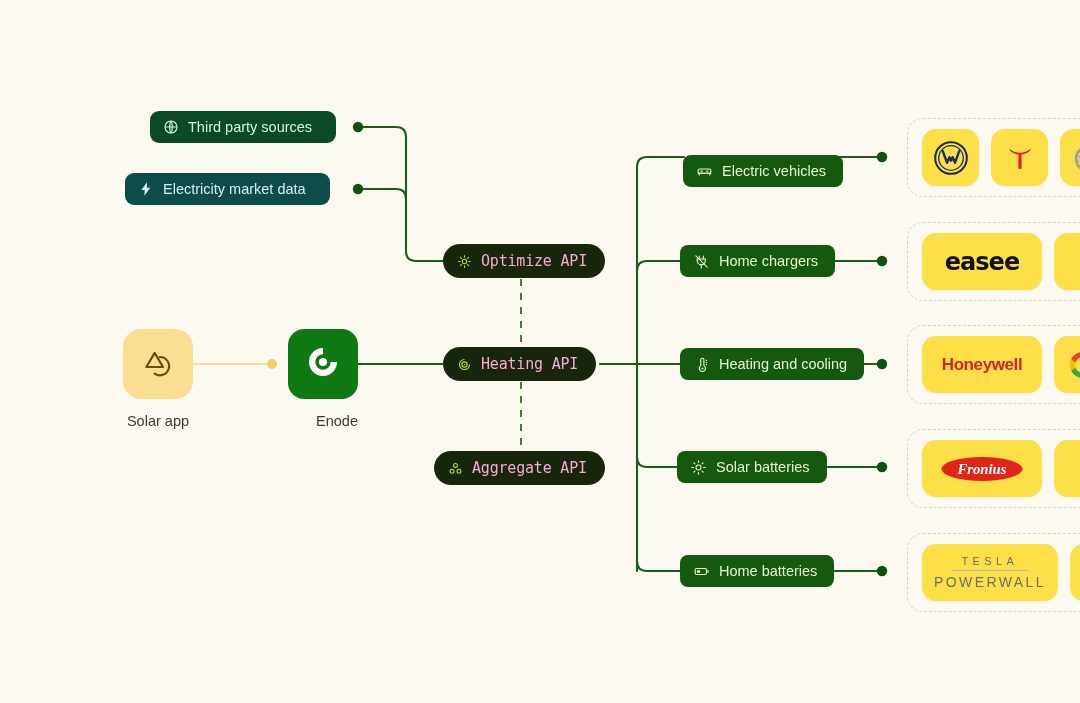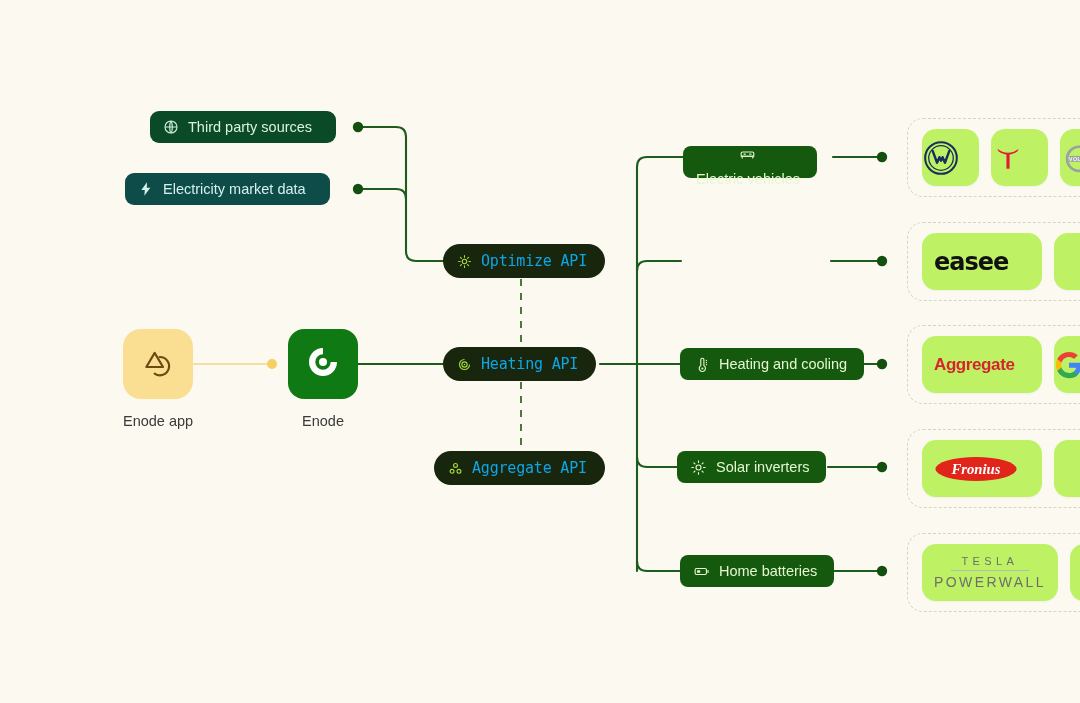--- a/index.html
+++ b/index.html
@@ -35,21 +35,21 @@
   .src-b{background:#0d4c48;}
   .src-b .lbl{color:#d6f0ee;}
 
   
   .api{
     height:34px;padding:0 18px 0 14px;border-radius:17px;
     background:#17260c;
     font-family:"DejaVu Sans Mono","Liberation Mono",monospace;
     font-size:15px;letter-spacing:-.2px;
   }
-  .api .lbl{color:#0ea5e9;}
+  .api .lbl{color:#f9a8d4;}
 
   
   .dev{
     height:32px;padding:0 17px 0 13px;border-radius:8px;
     background:#15590f;
     font-size:14.5px;
   }
   .dev .lbl{color:#e4f7cf;}
 
   
@@ -63,22 +63,22 @@
   .logogroup{
     position:absolute;
     border:1.6px dashed #d9d4c2;
     border-radius:16px;
     box-sizing:border-box;
     display:flex;align-items:center;
     gap:12px;
     padding:0 14px;
   }
   .logocard{
-    width:57px;height:57px;border-radius:14px;background:#bef264;
-    display:flex;align-items:center;
+    width:57px;height:57px;border-radius:14px;background:#fde047;
+    display:flex;align-items:center;justify-content:center;
     flex:0 0 auto;box-shadow:0 1px 2px rgba(0,0,0,.045);
     overflow:hidden;
   }
   .logocard.wide{width:auto;min-width:96px;padding:0 12px;}
   .wordmark{font-weight:bold;line-height:1;white-space:nowrap;}
 </style>
 </head>
 <body>
 
 <div id="stage">
@@ -155,24 +155,24 @@
 
   <div class="appblk" style="left:123px;top:329px;">
     <div class="tile tile-app">
       <span>
         <svg width="40" height="40" viewBox="0 0 48 48" fill="none" stroke="#6d4a10" stroke-width="2.6" stroke-linecap="round" stroke-linejoin="round">
           <path d="M20 13 L30 30 L10 30 Z"></path>
           <path d="M26 18 a11 11 0 1 1 -6 20"></path>
         </svg>
       </span>
     </div>
-    <div class="caption">Enode app</div>
-  </div>
-
-  <div class="appblk" style="left:288px;top:329px;">
+    <div class="caption">Solar app</div>
+  </div>
+
+  <div class="appblk" style="left:288px;top:329px;align-items:flex-end;">
     <div class="tile tile-enode">
       <span>
         <svg width="42" height="42" viewBox="0 0 48 48">
           <path d="M24 8a16 16 0 1 0 16 16h-7.2A8.8 8.8 0 1 1 24 15.2z" fill="#ffffff"></path>
           <circle cx="24" cy="24" r="4.6" fill="#ffffff"></circle>
         </svg>
       </span>
     </div>
     <div class="caption">Enode</div>
   </div>
@@ -202,51 +202,62 @@
     <span class="ico">
       <svg width="15" height="15" viewBox="0 0 24 24" fill="none" stroke="#a8dc3e" stroke-width="1.8">
         <circle cx="12" cy="7" r="3.1"></circle>
           <circle cx="6.5" cy="16.5" r="3.1"></circle>
           <circle cx="17.5" cy="16.5" r="3.1"></circle>
       </svg>
     </span>
     <span class="lbl">Aggregate API</span>
   </div>
 
-  <div class="pill dev" style="left:683px;top:146px;flex-direction:column;">
+  <div class="pill dev" style="left:683px;top:155px;">
     <span class="ico">
       <svg width="17" height="17" viewBox="0 0 24 24" fill="none" stroke="#e4f7cf" stroke-width="1.6" stroke-linecap="round">
         <path d="M3 14.5h18M4.5 14.5v2.6M19.5 14.5v2.6"></path>
         <rect x="3" y="8.4" width="18" height="6.1" rx="2.3"></rect>
         <path d="M7 11.4h2M15 11.4h2"></path>
       </svg>
     </span>
     <span class="lbl">Electric vehicles</span>
   </div>
 
+  <div class="pill dev" style="left:680px;top:245px;">
+    <span class="ico">
+      <svg width="17" height="17" viewBox="0 0 24 24" fill="none" stroke="#e4f7cf" stroke-width="1.6" stroke-linecap="round">
+        <path d="M8.8 4.5v4M14.6 4.5v4"></path>
+        <path d="M6 8.5h11.4v2.6a5.7 5.7 0 0 1-5.7 5.7 5.7 5.7 0 0 1-5.7-5.7z"></path>
+        <path d="M11.7 16.8V21"></path>
+        <path d="M4 4l16 16"></path>
+      </svg>
+    </span>
+    <span class="lbl">Home chargers</span>
+  </div>
 
   <div class="pill dev" style="left:680px;top:348px;">
     <span class="ico">
       <svg width="17" height="17" viewBox="0 0 24 24" fill="none" stroke="#e4f7cf" stroke-width="1.6" stroke-linecap="round">
         <path d="M11 13.6V5.3a2.2 2.2 0 1 1 4.4 0v8.3a4.4 4.4 0 1 1-4.4 0z"></path>
         <circle cx="13.2" cy="17.6" r="1.5" fill="#e4f7cf" stroke="none"></circle>
         <path d="M19 6.2h.01M19 9.2h.01M19 12.2h.01" stroke-width="2"></path>
       </svg>
     </span>
     <span class="lbl">Heating and cooling</span>
   </div>
 
   <div class="pill dev" style="left:677px;top:451px;">
     <span class="ico">
       <svg width="17" height="17" viewBox="0 0 24 24" fill="none" stroke="#e4f7cf" stroke-width="1.6" stroke-linecap="round">
         <circle cx="12" cy="12" r="3.5"></circle>
         <path d="M12 2.6v2.3M12 19.1v2.3M2.6 12h2.3M19.1 12h2.3M5.4 5.4l1.6 1.6M17 17l1.6 1.6M18.6 5.4L17 7M7 17l-1.6 1.6"></path>
       </svg>
     </span>
-    <span class="lbl">Solar inverters</span>
+    <span class="lbl">Solar batteries</span>
   </div>
 
   <div class="pill dev" style="left:680px;top:555px;">
     <span class="ico">
       <svg width="17" height="17" viewBox="0 0 24 24" fill="none" stroke="#e4f7cf" stroke-width="1.6" stroke-linecap="round">
         <rect x="3" y="7.8" width="16" height="8.4" rx="2"></rect>
         <rect x="5.6" y="10.3" width="4.6" height="3.4" rx="0.8" fill="#e4f7cf" stroke="none"></rect>
         <path d="M21.2 10.6v2.8"></path>
       </svg>
     </span>
@@ -280,21 +291,21 @@
     <div class="logocard wide">
       <span class="wordmark" style="font-size:24px;color:#111;letter-spacing:-1px;font-family:'DejaVu Sans',sans-serif;">easee</span>
     </div>
     <div class="logocard wide">
       
     </div>
   </div>
 
   <div class="logogroup" style="left:907px;top:325px;width:230px;height:79px;">
     <div class="logocard wide">
-      <span class="wordmark" style="font-size:17px;color:#d6232d;letter-spacing:-.4px;">Aggregate</span>
+      <span class="wordmark" style="font-size:17px;color:#d6232d;letter-spacing:-.4px;">Honeywell</span>
     </div>
     <div class="logocard">
       <svg width="30" height="30" viewBox="0 0 48 48">
         <path fill="#4285f4" d="M44 24.5c0-1.5-.13-2.9-.38-4.3H24v8.1h11.3c-.5 2.6-2 4.8-4.2 6.3v5.2h6.8C41.9 36.1 44 30.8 44 24.5z"></path>
         <path fill="#34a853" d="M24 45c5.7 0 10.5-1.9 14-5.2l-6.8-5.2c-1.9 1.3-4.3 2-7.2 2-5.5 0-10.2-3.7-11.9-8.7H5.1v5.4C8.6 40.3 15.7 45 24 45z"></path>
         <path fill="#fbbc05" d="M12.1 27.9c-.4-1.3-.7-2.6-.7-4s.25-2.7.7-4v-5.4H5.1A21 21 0 0 0 3 23.9c0 3.4.8 6.6 2.1 9.4z"></path>
         <path fill="#ea4335" d="M24 11.2c3.1 0 5.9 1.1 8.1 3.2l6-6C34.4 4.9 29.7 3 24 3 15.7 3 8.6 7.7 5.1 14.5l7 5.4c1.7-5 6.4-8.7 11.9-8.7z"></path>
       </svg>
     </div>
   </div>

